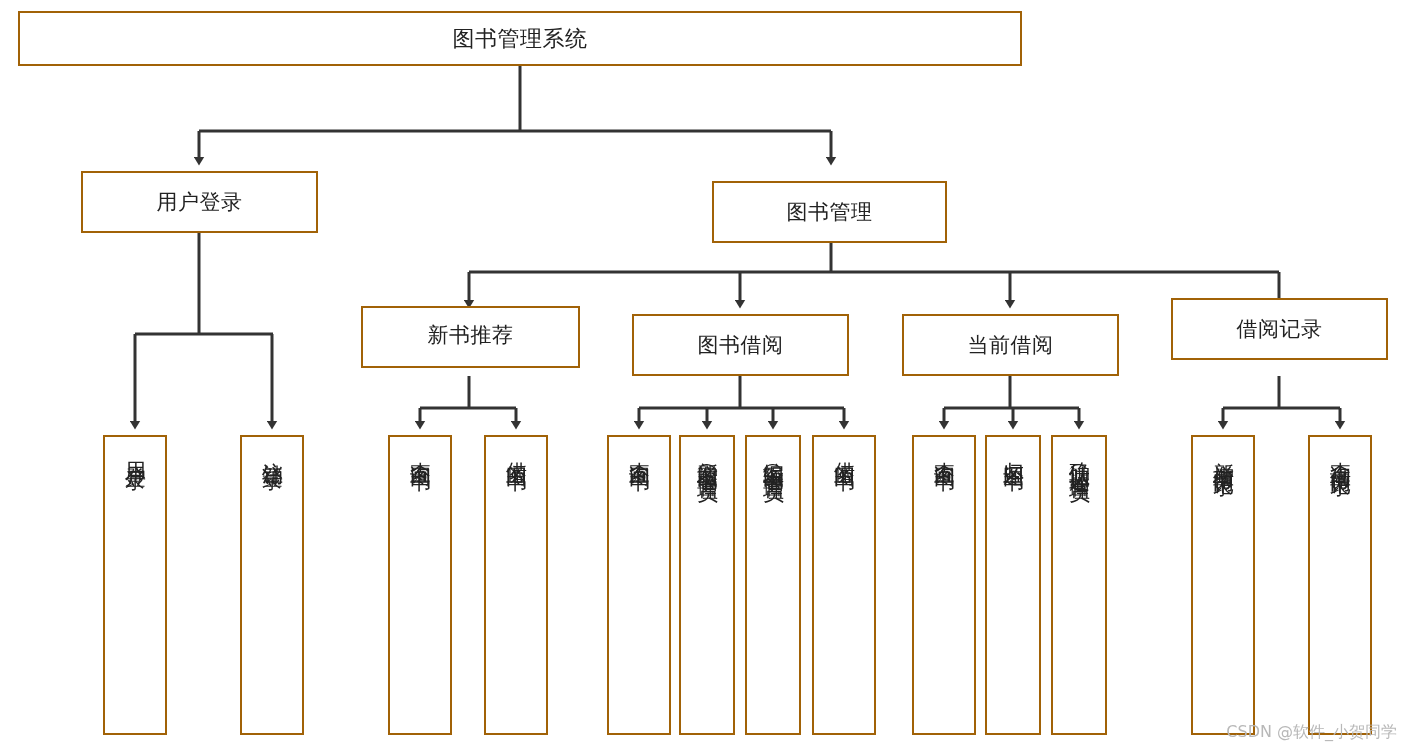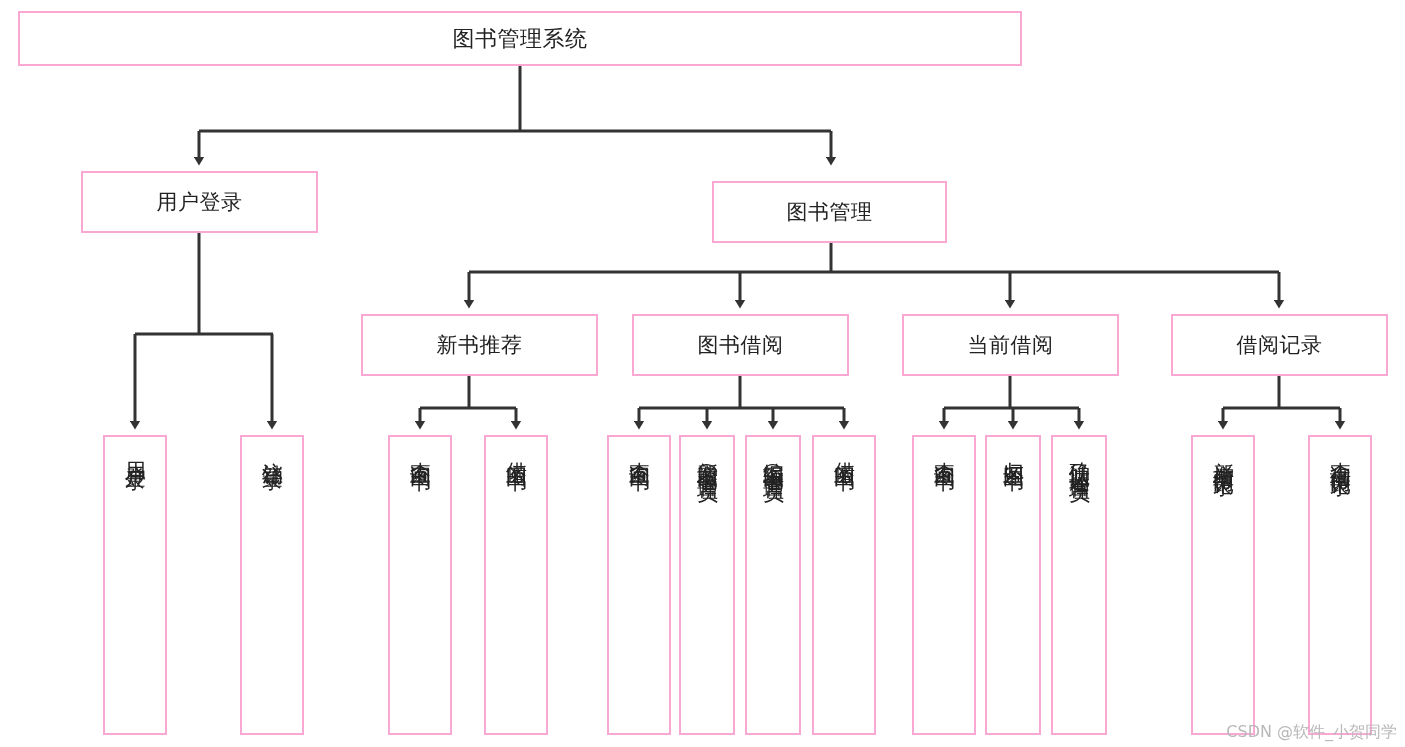--- a/index.html
+++ b/index.html
@@ -24,21 +24,21 @@
     left: 0;
     top: 0;
     width: 1405px;
     height: 747px;
     pointer-events: none;
   }
   .node {
     position: absolute;
     box-sizing: border-box;
     background: #ffffff;
-    border: 2px solid #f9a8d4;
+    border: 2px solid #a16207;
     display: flex;
     align-items: center;
     justify-content: center;
     text-align: right;
     color: #222222;
     z-index: 2;
   }
   .node-label {
     display: block;
     line-height: 1.18;
@@ -131,30 +131,30 @@
     <span class="node-label">图书管理系统</span>
   </div>
 
   <div class="node horizontal" style="left:81px;top:171px;width:237px;height:62px;">
     <span class="node-label">用户登录</span>
   </div>
   <div class="node horizontal" style="left:712px;top:181px;width:235px;height:62px;">
     <span class="node-label">图书管理</span>
   </div>
 
-  <div class="node horizontal" style="left:361px;top:314px;width:237px;height:62px;">
+  <div class="node horizontal" style="left:361px;top:306px;width:219px;height:62px;font-family:Liberation Mono, monospace;">
     <span class="node-label">新书推荐</span>
   </div>
   <div class="node horizontal" style="left:902px;top:314px;width:217px;height:62px;">
     <span class="node-label">当前借阅</span>
   </div>
   <div class="node horizontal" style="left:632px;top:314px;width:217px;height:62px;">
     <span class="node-label">图书借阅</span>
   </div>
-  <div class="node horizontal" style="left:1171px;top:314px;width:217px;height:62px;">
+  <div class="node horizontal" style="left:1171px;top:298px;width:217px;height:62px;">
     <span class="node-label">借阅记录</span>
   </div>
 
   <div class="node vertical" style="left:103px;top:435px;width:64px;height:300px;">
     <span class="node-label">用户登录</span>
   </div>
   <div class="node vertical" style="left:240px;top:435px;width:64px;height:300px;">
     <span class="node-label">注销登录</span>
   </div>
   <div class="node vertical" style="left:388px;top:435px;width:64px;height:300px;">

